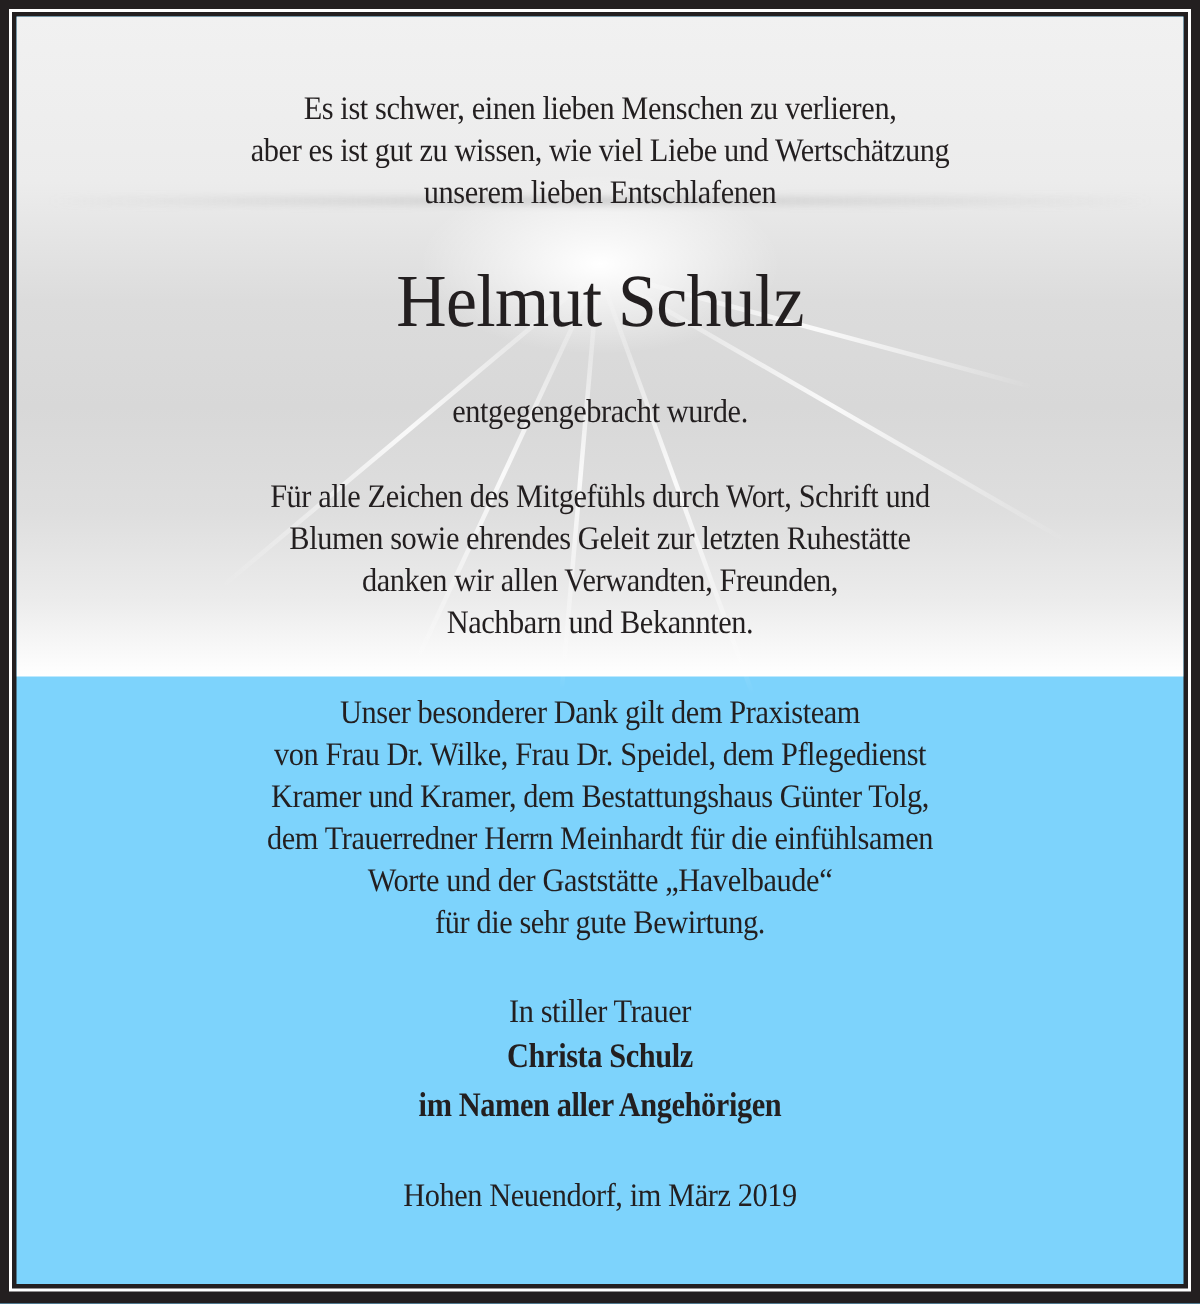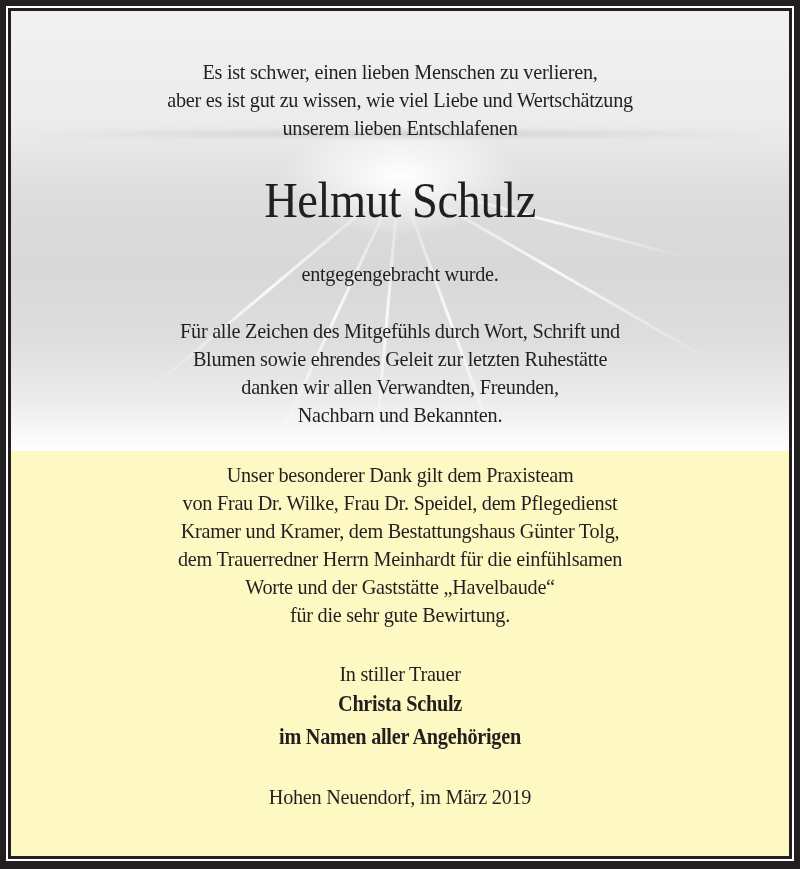--- a/index.html
+++ b/index.html
@@ -11,21 +11,21 @@
     font-family: "Liberation Serif", "DejaVu Serif", serif;
     color: #231f20;
   }
   .outer-frame {
     position: absolute; left: 6px; top: 6px; right: 6px; bottom: 8px;
     border: 2px solid #ffffff;
     background: #231f20;
   }
   .inner-frame {
     position: absolute; left: 3px; top: 3px; right: 3px; bottom: 3px;
-    background: #fef9c3;
+    background: #7dd3fc;
     overflow: hidden;
     text-decoration: underline;
   }
   .bg-image {
     position: absolute; left: 0; top: 0; right: 0; height: 440px;
     background:
       radial-gradient(ellipse 120px 60px at 50% 165px, rgba(255,255,255,1) 0%, rgba(255,255,255,0.6) 40%, rgba(255,255,255,0) 100%),
       linear-gradient(to bottom, #f1f1f1 0px, #ececec 110px, #e6e6e6 140px, #dcdcdc 190px, #d8d8d8 260px, #dedede 330px, #ececec 390px, #ffffff 440px);
   }
   .ray {

